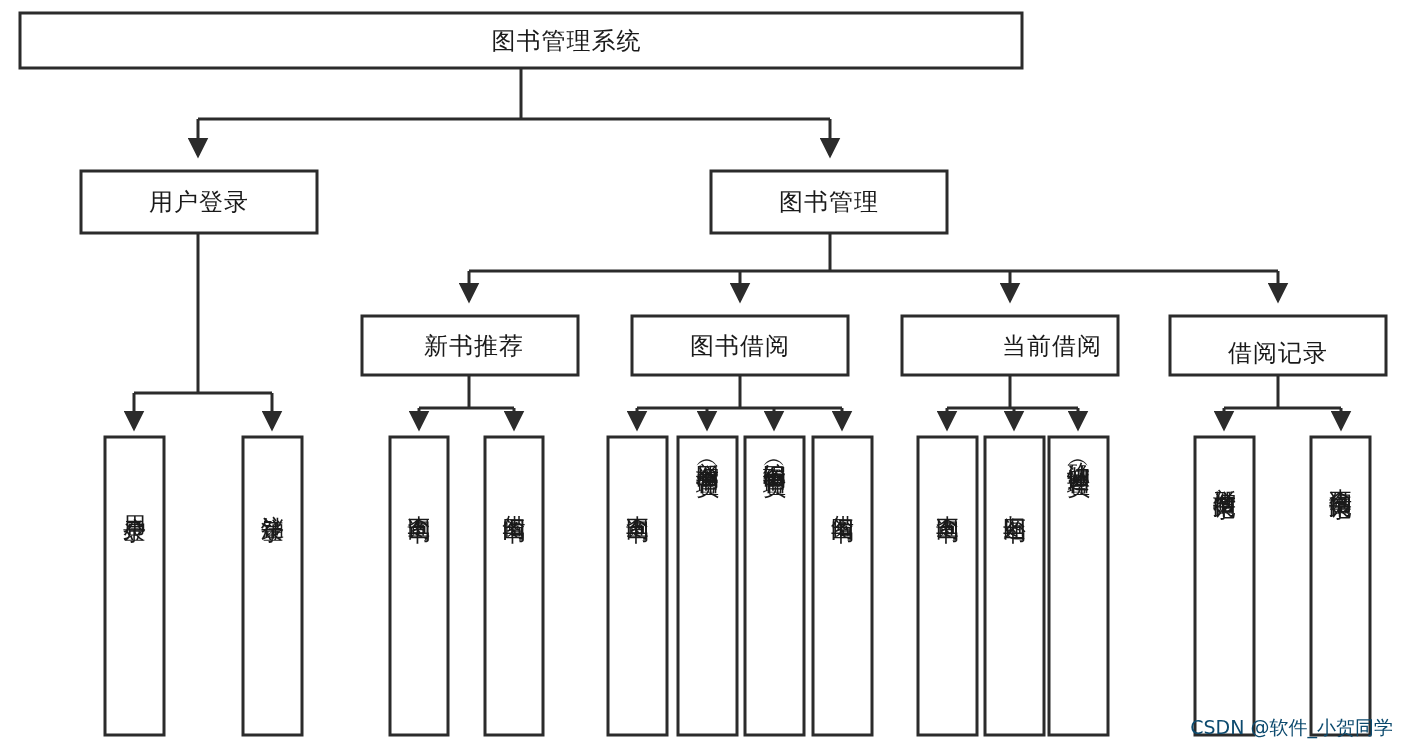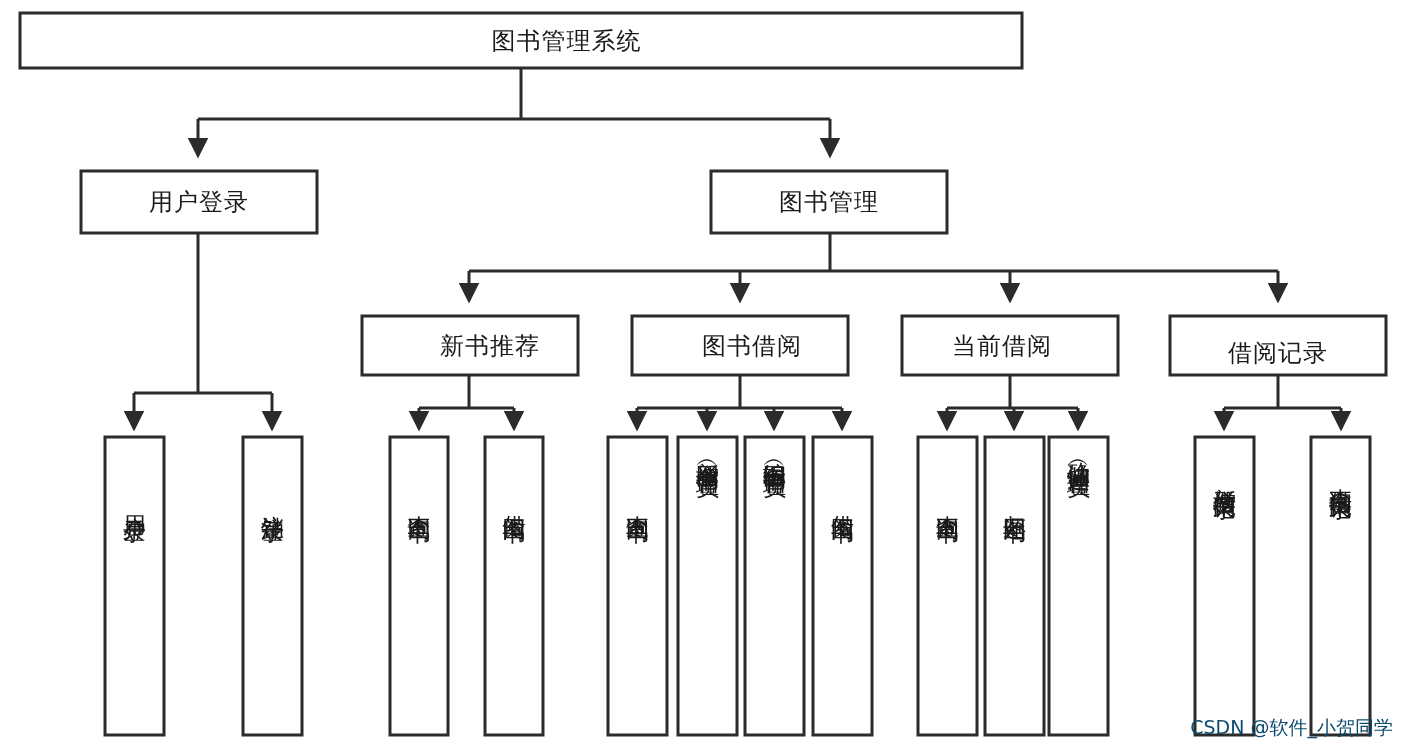--- a/index.html
+++ b/index.html
@@ -169,27 +169,27 @@
     <span>图书管理系统</span>
   </div>
 
   <div class="hlabel-wrap" style="left:81px; top:171px; width:236px; height:62px;">
     <span>用户登录</span>
   </div>
   <div class="hlabel-wrap" style="left:711px; top:171px; width:236px; height:62px;">
     <span>图书管理</span>
   </div>
 
-  <div class="hlabel-wrap" style="left:382px; top:316px; width:216px; height:59px;align-items:center;">
+  <div class="hlabel-wrap" style="left:366px; top:316px; width:216px; height:59px;align-items:center;">
     <span>新书推荐</span>
   </div>
-  <div class="hlabel-wrap" style="left:632px; top:316px; width:216px; height:59px;padding-left:12px;">
+  <div class="hlabel-wrap" style="left:632px; top:316px; width:216px; height:59px;">
     <span>图书借阅</span>
   </div>
-  <div class="hlabel-wrap" style="left:902px; top:316px; width:200px; height:59px;">
+  <div class="hlabel-wrap" style="left:902px; top:316px; width:200px; height:59px;justify-content:flex-end;">
     <span>当前借阅</span>
   </div>
   <div class="hlabel-wrap" style="left:1170px; top:316px; width:216px; height:74px;">
     <span>借阅记录</span>
   </div>
 
   <div class="vlabel-wrap" style="left:105px; top:497px; width:59px; height:238px;">
     <span>用户登录</span>
   </div>
   <div class="vlabel-wrap" style="left:243px; top:497px; width:59px; height:238px;">

